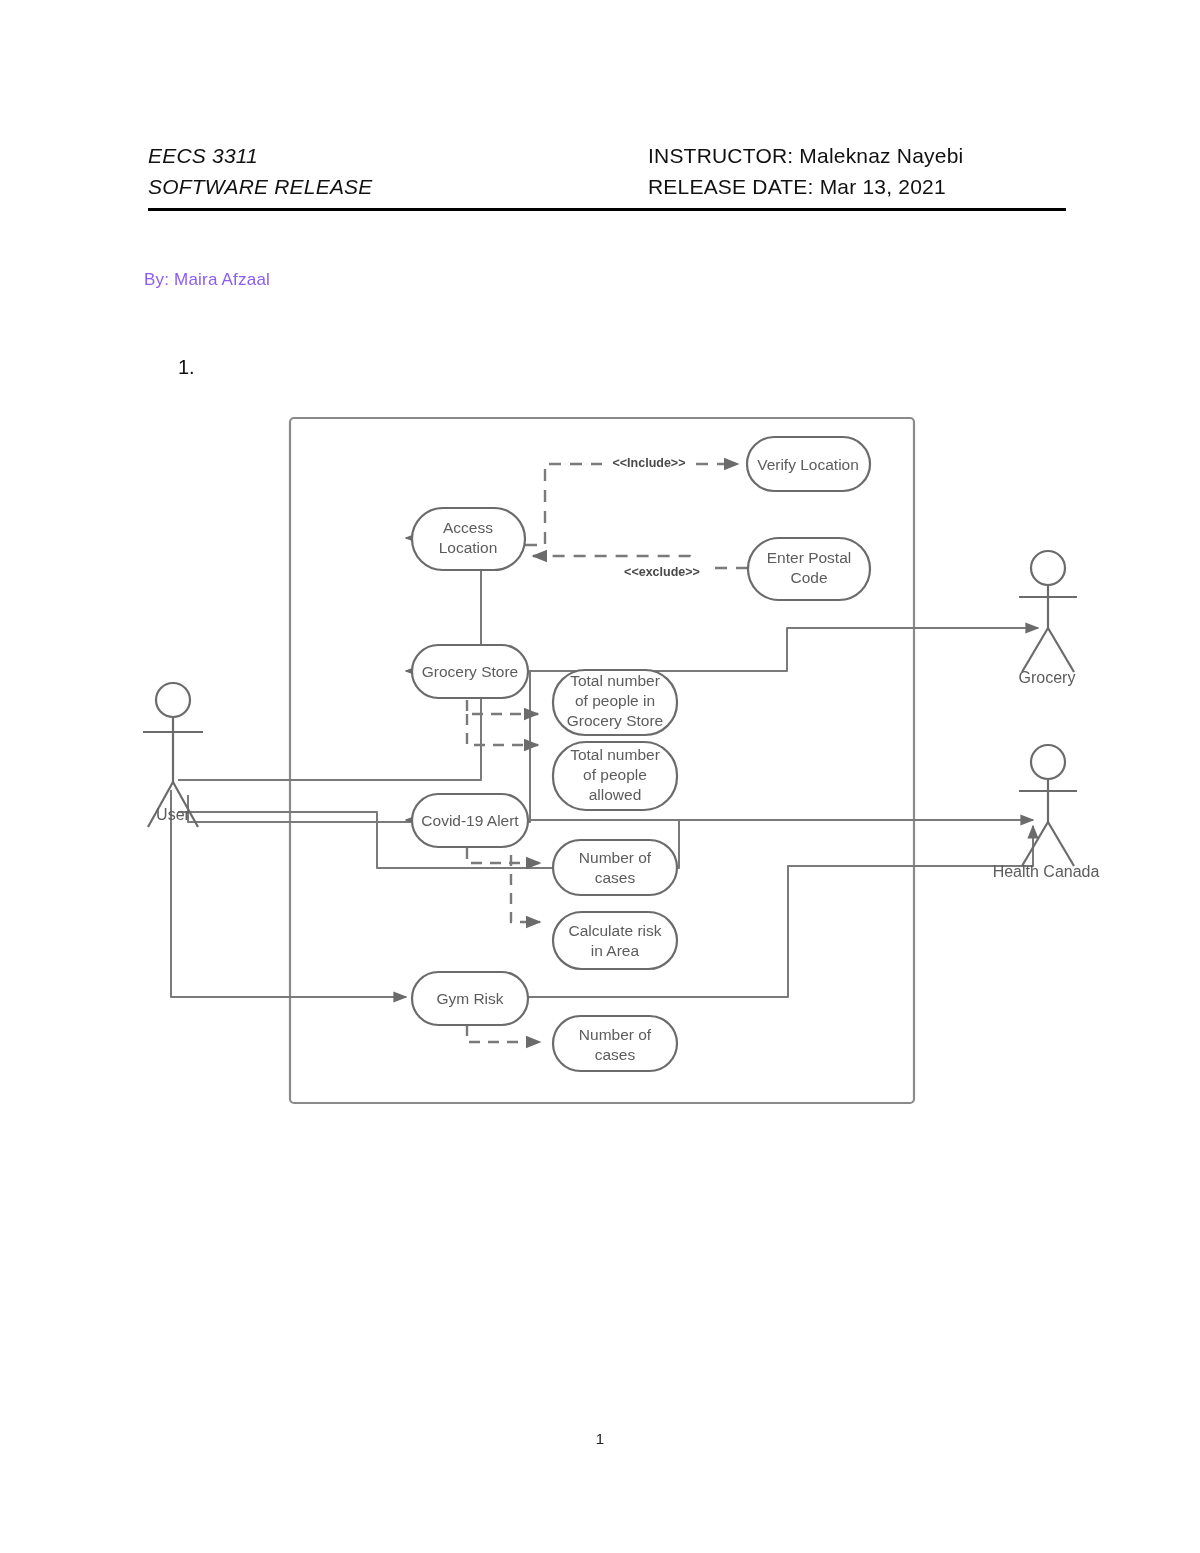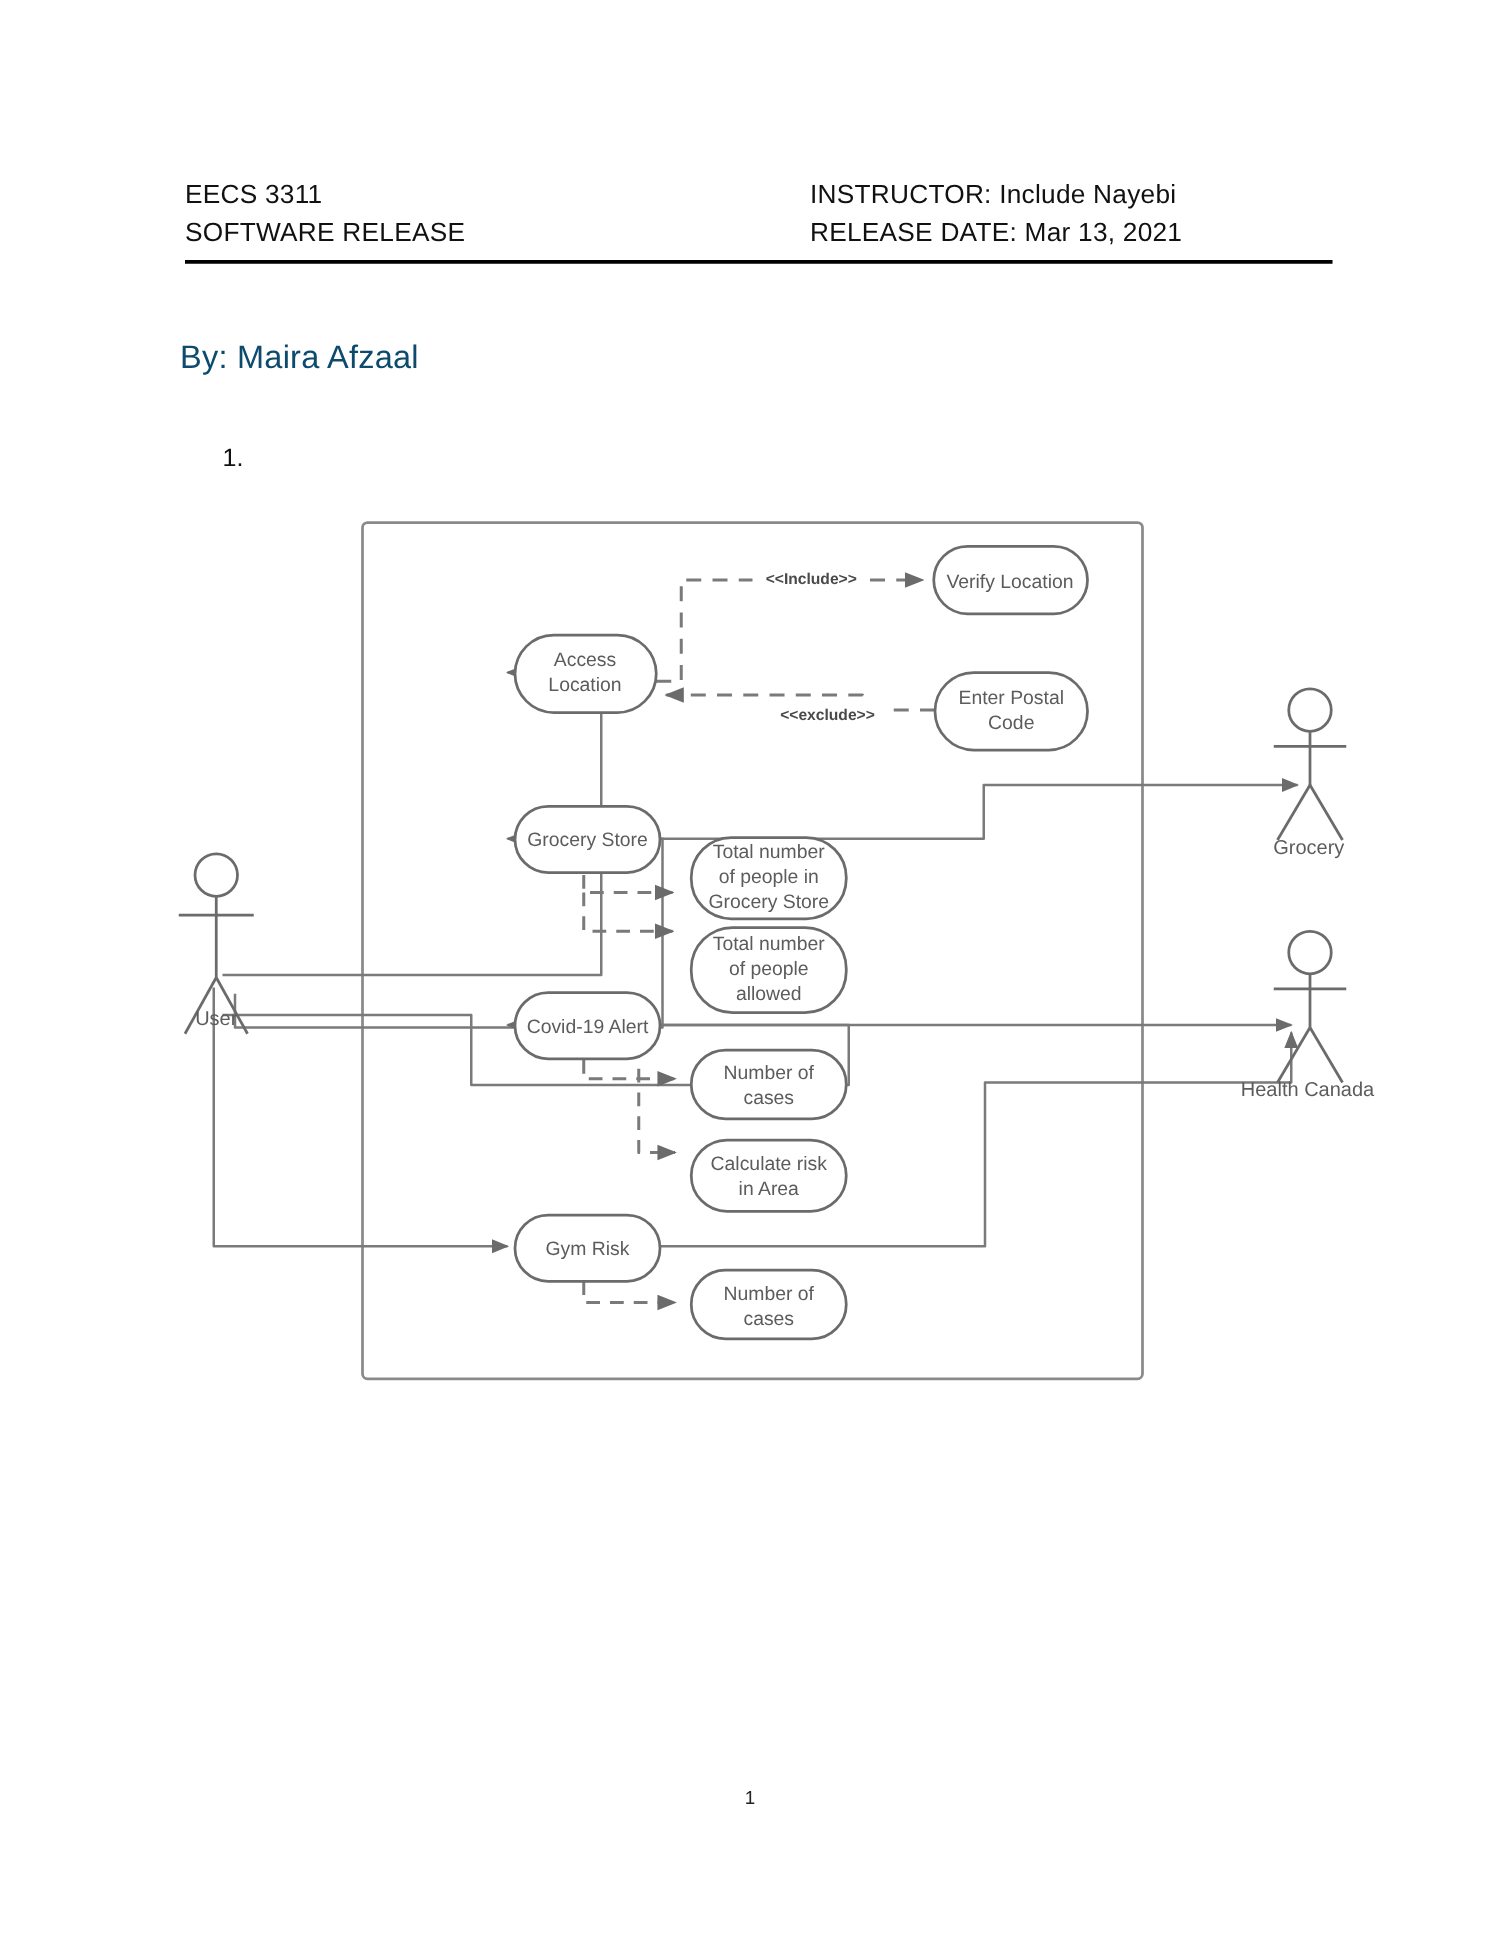--- a/index.html
+++ b/index.html
@@ -26,43 +26,44 @@
     left: 148px;
     top: 140px;
     width: 918px;
   }
   .header-cols {
     display: flex;
     flex-direction: row;
   }
   .header-col-left {
     width: 500px;
+    font-style: italic;
   }
   .header-col-right {
     flex: 1;
   }
   .header-line {
     font-size: 21px;
     line-height: 31px;
     letter-spacing: 0.2px;
     white-space: nowrap;
     color: #111;
   }
   .rule {
     margin-top: 6px;
     border-bottom: 3px solid #000;
     width: 918px;
   }
   .byline {
     position: absolute;
     left: 144px;
     top: 270px;
-    font-size: 26px;
+    font-size: 17px;
     letter-spacing: 0.2px;
-    color: #0c4a6e;
+    color: #8b5cf6;
   }
   .list-marker {
     position: absolute;
     left: 178px;
     top: 356px;
     font-size: 20px;
     color: #111;
   }
 
   
@@ -109,21 +110,21 @@
 
 <div class="page">
 
   <div class="header">
     <div class="header-cols">
       <div class="header-col-left">
         <div class="header-line">EECS 3311</div>
         <div class="header-line">SOFTWARE RELEASE</div>
       </div>
       <div class="header-col-right">
-        <div class="header-line">INSTRUCTOR: Include Nayebi</div>
+        <div class="header-line">INSTRUCTOR: Maleknaz Nayebi</div>
         <div class="header-line">RELEASE DATE: Mar 13, 2021</div>
       </div>
     </div>
     <div class="rule"></div>
   </div>
 
   <div class="byline">By: Maira Afzaal</div>
   <div class="list-marker">1.</div>
 
   <div class="diagram">

